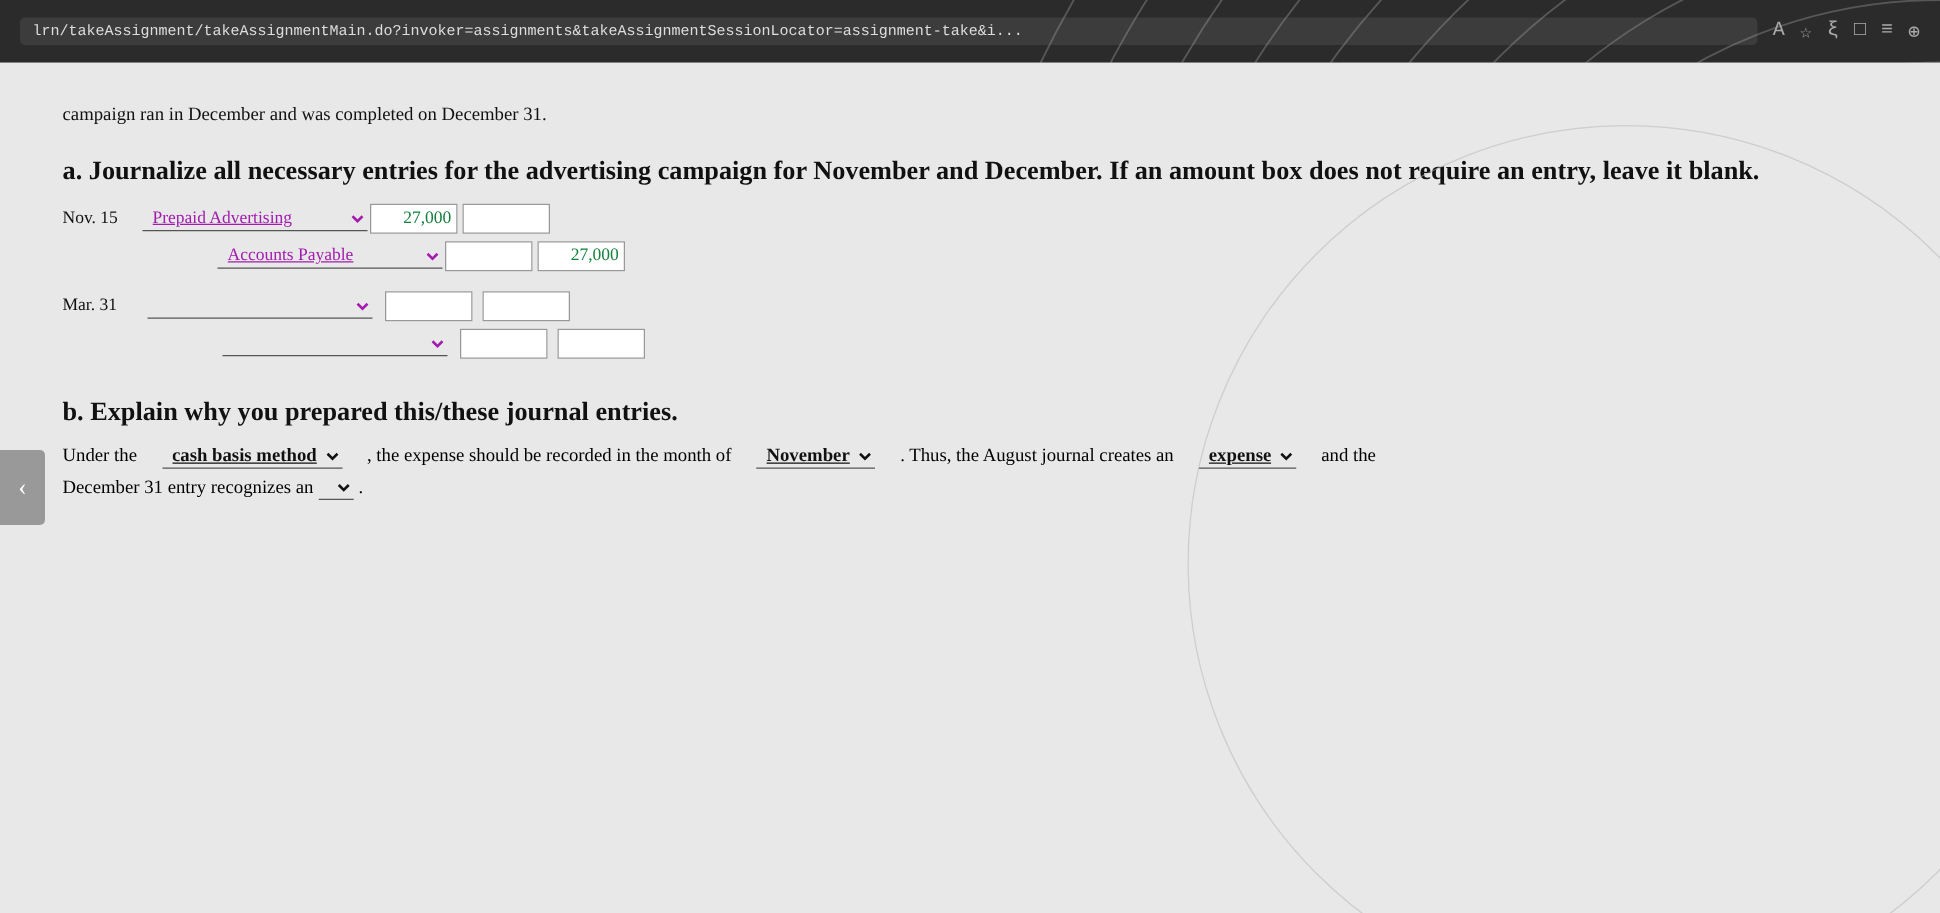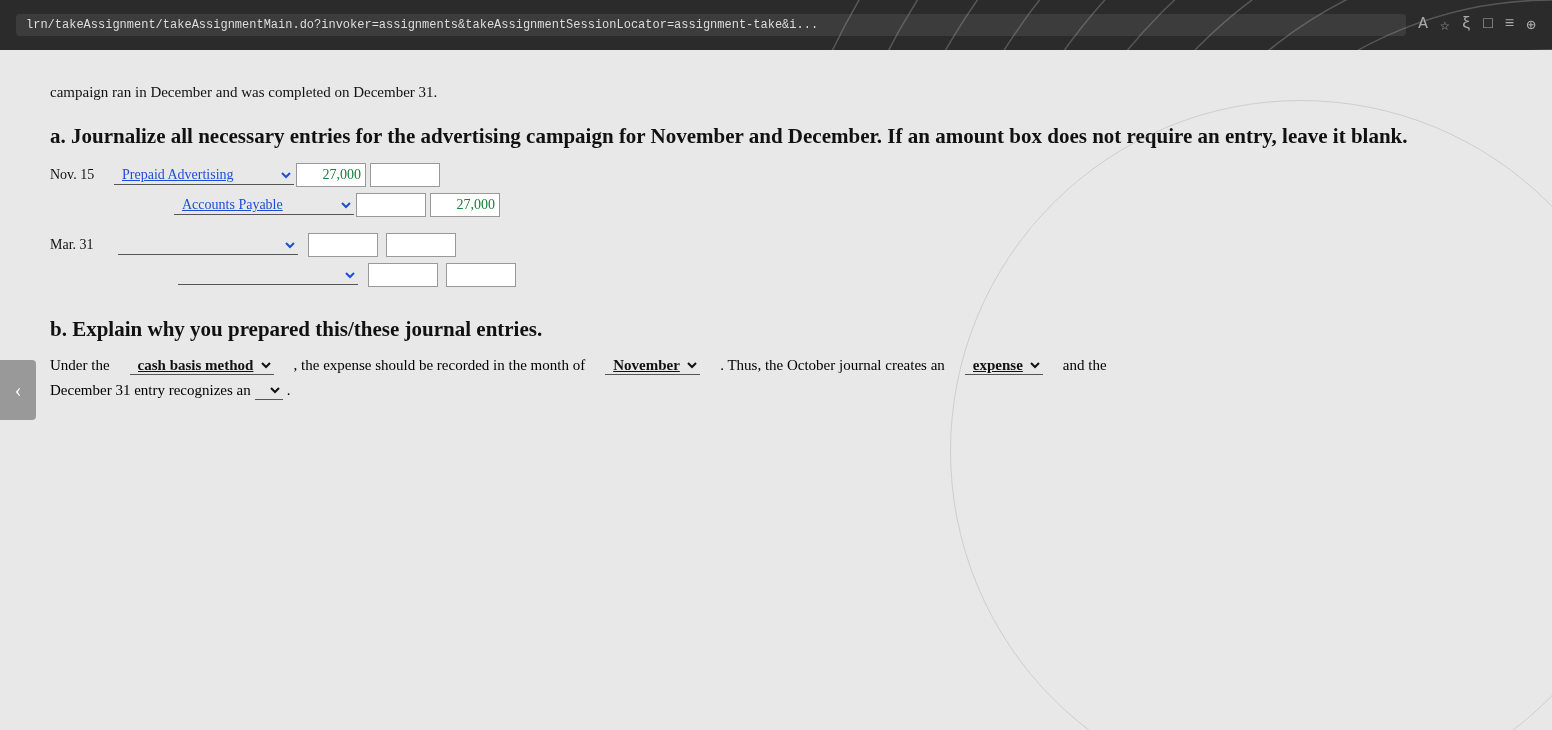--- a/index.html
+++ b/index.html
@@ -102,21 +102,21 @@
     }
 
     .account-select {
       border: none;
       border-bottom: 1.5px solid #555;
       background: transparent;
       font-size: 14px;
       font-family: 'Times New Roman', Times, serif;
       min-width: 180px;
       padding: 1px 4px;
-      color: #1d4ed8;
+      color: #a21caf;
       text-decoration: underline;
       cursor: pointer;
       appearance: auto;
       -webkit-appearance: auto;
     }
 
     .account-select-indented {
       margin-left: 60px;
     }
 
@@ -299,21 +299,21 @@
 
     <div class="line-b">
       <span>Under the</span>
       <select class="inline-select bold-underline">
         <option>cash basis method</option>
       </select>
       <span>, the expense should be recorded in the month of</span>
       <select class="inline-select bold-underline">
         <option>November</option>
       </select>
-      <span>. Thus, the October journal creates an</span>
+      <span>. Thus, the August journal creates an</span>
       <select class="inline-select bold-underline">
         <option>expense</option>
       </select>
       <span>and the</span>
     </div>
 
     <div class="line-d">
       <span>December 31 entry recognizes an</span>
       <select class="inline-select">
         <option value=""></option>

